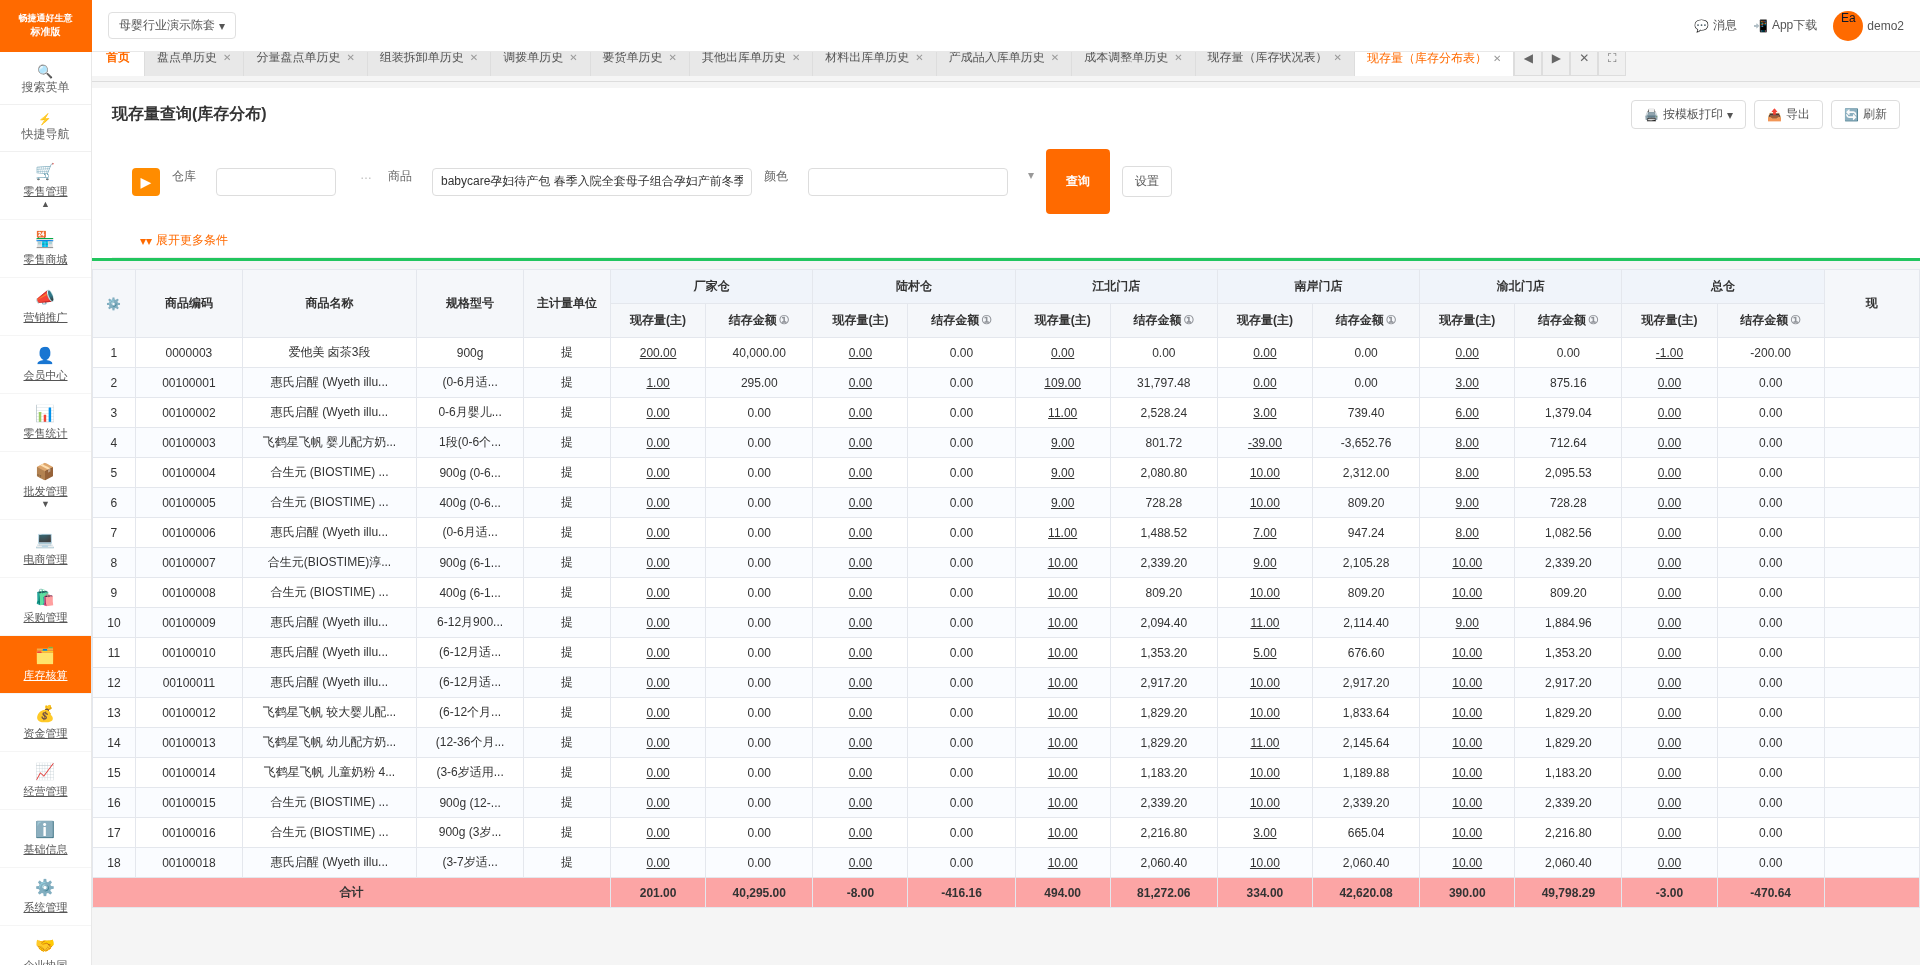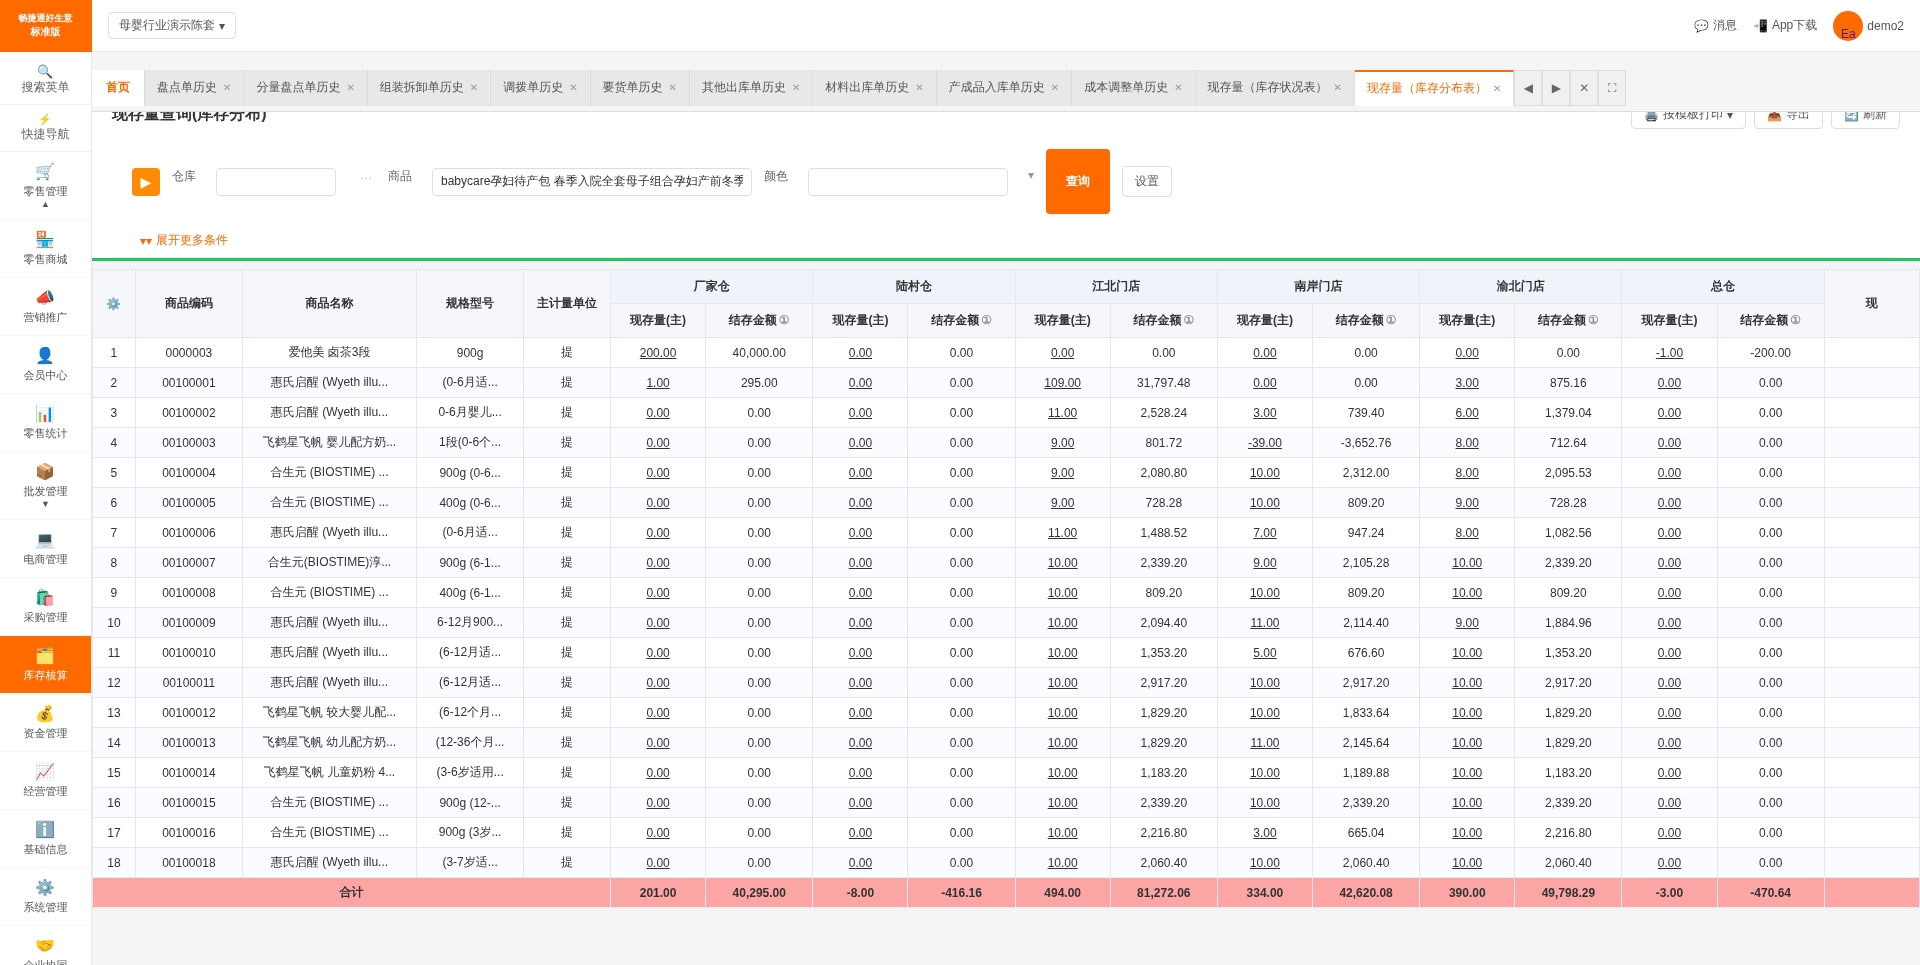--- a/index.html
+++ b/index.html
@@ -22,46 +22,46 @@
       color: #666; cursor: pointer; border-bottom: 1px solid #f0f0f0;
     }
     .sidebar-nav { width: 100%; flex: 1; overflow-y: auto; }
     .sidebar-item {
       width: 100%; padding: 10px 4px; text-align: center; cursor: pointer;
       color: #555; border-bottom: 1px solid #f5f5f5;
       display: flex; flex-direction: column; align-items: center;
     }
     .sidebar-item.active { background: #ff6a00; color: #fff; }
     .sidebar-item .nav-icon { font-size: 16px; margin-bottom: 3px; }
-    .sidebar-item .nav-label { font-size: 11px; }
+    .sidebar-item .nav-label { font-size: 11px; text-decoration: underline; }
     .sidebar-item .nav-arrow { font-size: 9px; }
 
     
     .topbar {
       position: fixed; left: 92px; top: 0; right: 0; height: 52px;
       background: #fff; border-bottom: 1px solid #e8e8e8;
       display: flex; align-items: center; justify-content: space-between;
       padding: 6px 16px; z-index: 99; gap: 32px;
     }
     .topbar-left { display: flex; align-items: center; gap: 8px; }
     .topbar-dropdown {
       display: flex; align-items: center; gap: 4px;
       padding: 4px 10px; border: 1px solid #e0e0e0; border-radius: 4px;
       cursor: pointer; font-size: 12px; color: #555;
     }
     .topbar-right { display: flex; align-items: center; gap: 16px; }
     .topbar-action { display: flex; align-items: center; gap: 4px; cursor: pointer; color: #555; font-size: 12px; }
     .user-avatar {
       width: 30px; height: 30px; border-radius: 50%; background: #ff6a00;
-      display: flex; align-items: flex-end; justify-content: center; color: #4c1d95; font-size: 12px;
+      display: flex; align-items: flex-start; justify-content: center; color: #0f172a; font-size: 12px;
     }
 
     
     .tabbar {
-      position: fixed; left: 92px; top: 64px; right: 0; height: 48px;
+      position: fixed; left: 92px; top: 34px; right: 0; height: 48px;
       background: #f5f5f5; border-bottom: 1px solid #ddd;
       display: flex; align-items: center; overflow: hidden;
       z-index: 98;
     }
     .tab-item {
       display: flex; align-items: center; padding: 0 12px; height: 36px;
       background: #e8e8e8; border-right: 1px solid #ddd; cursor: pointer;
       font-size: 12px; color: #555; white-space: nowrap; gap: 6px;
       flex-shrink: 0;
     }

